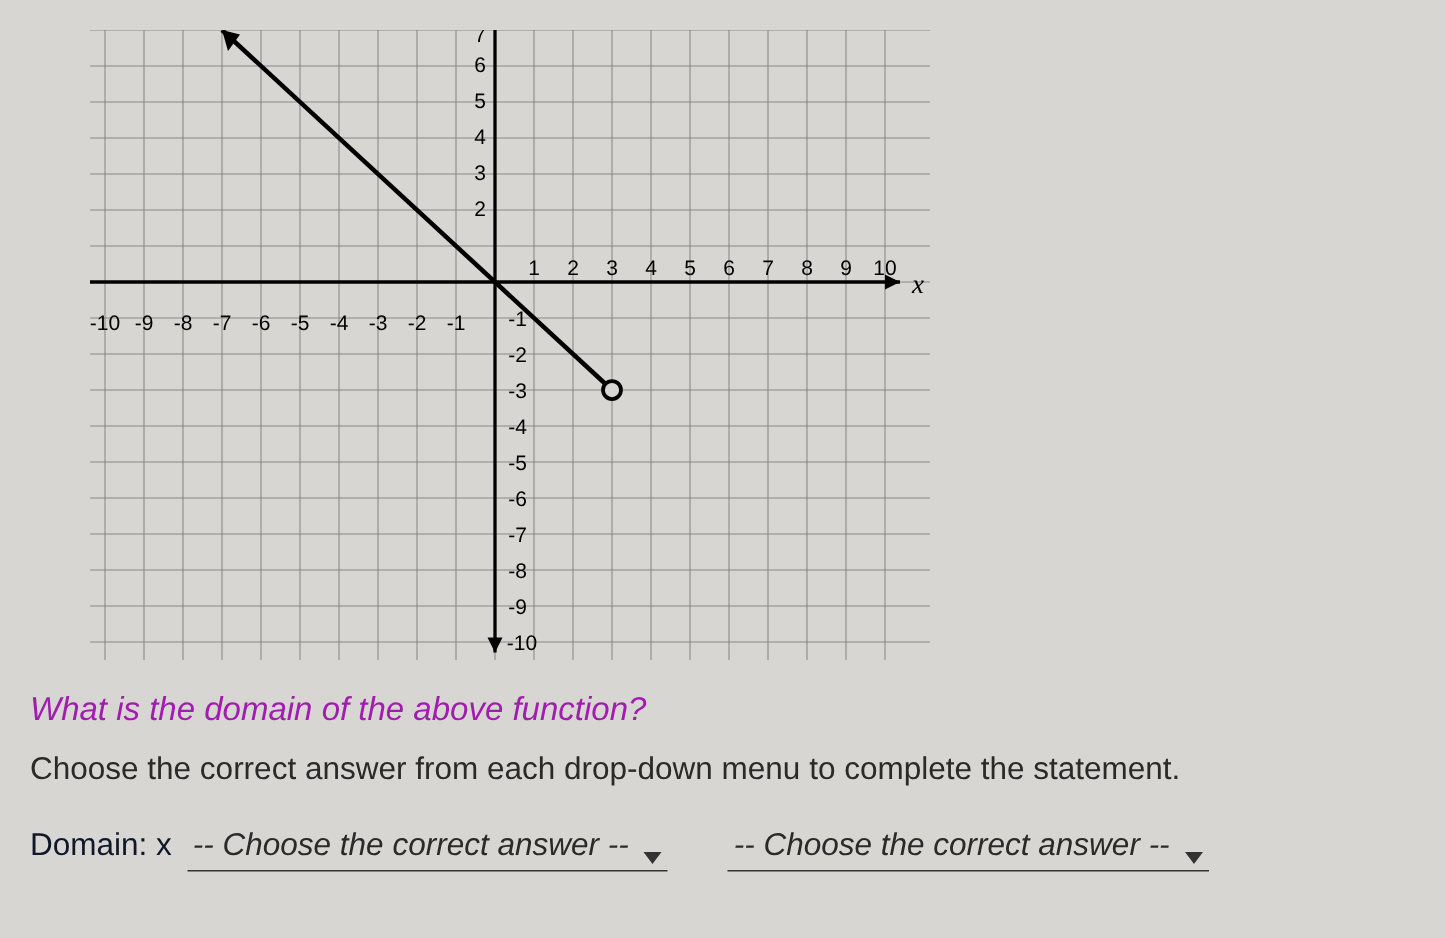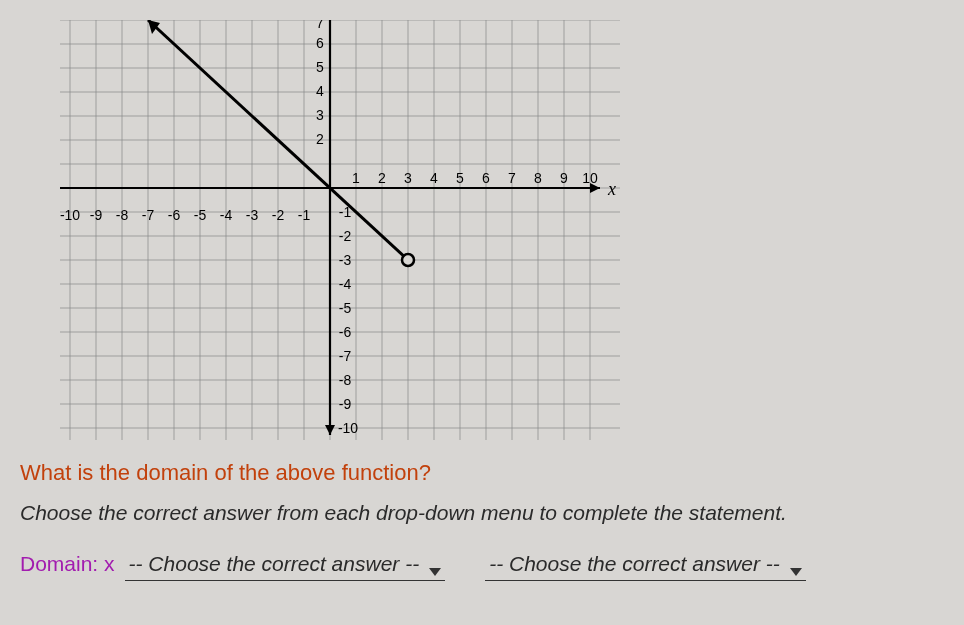--- a/index.html
+++ b/index.html
@@ -21,37 +21,37 @@
     .grid {
       position: absolute;
       left: 0;
       top: 0;
       width: 100%;
       height: 100%;
     }
     .question-text {
       font-size: 22px;
       margin: 15px 0;
-      color: #c2410c;
+      color: #a21caf;
+      font-style: italic;
     }
     .instruction-text {
       font-size: 21px;
       margin: 15px 0 25px 0;
       color: #2a2a2a;
-      font-style: italic;
     }
     .answer-row {
       font-size: 21px;
       display: flex;
       align-items: baseline;
       gap: 10px;
       flex-wrap: wrap;
     }
     .domain-label {
-      color: #a21caf;
+      color: #0f172a;
     }
     .dropdown {
       display: inline-flex;
       align-items: flex-end;
       font-style: italic;
       color: #2a2a2a;
       border-bottom: 1.5px solid #333;
       padding: 2px 4px 4px 4px;
       cursor: pointer;
       gap: 6px;

